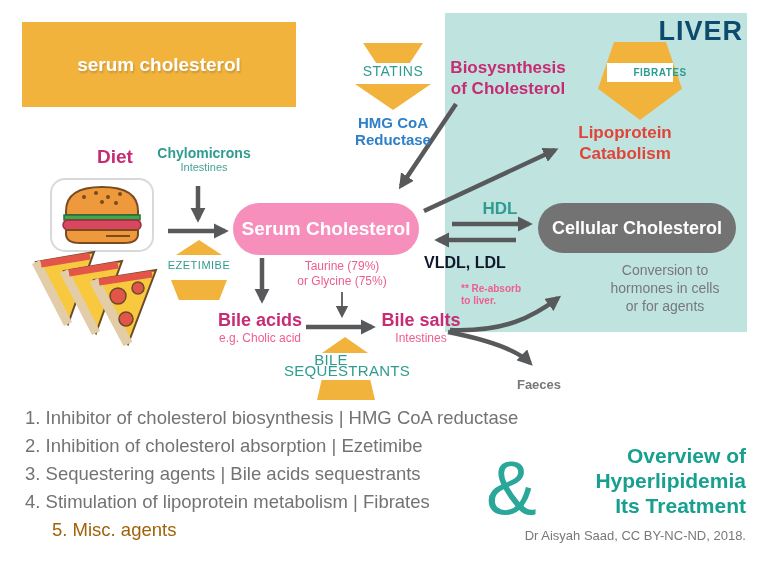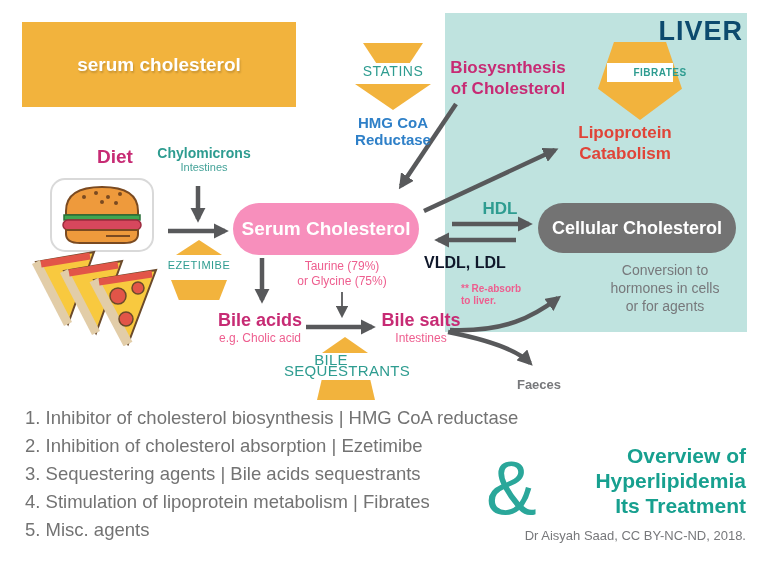--- a/index.html
+++ b/index.html
@@ -54,21 +54,21 @@
   .reabsorb{left:461px;top:283px;width:88px;color:#EE5E8F;font-weight:bold;font-size:10px;line-height:12px;text-align:left;}
   .bileacids{left:203px;top:310px;width:114px;}
   .bilesalts{left:376px;top:310px;width:90px;}
   .bile-t1{color:#C72B74;font-weight:bold;font-size:18px;}
   .bile-t2{color:#EE5E8F;font-size:12px;}
   .bileseq-lbl{left:284px;top:354px;width:94px;font-size:15px;line-height:11px;letter-spacing:0.3px;}
   .faeces{left:503px;top:377px;width:72px;color:#77787B;font-weight:bold;font-size:13px;}
 
   .numlist{left:25px;top:404px;width:540px;}
   .numlist div{font-size:18.5px;line-height:28px;color:#737373;}
-  .numlist div:last-child{color:#737373;}
+  .numlist div:last-child{color:#a16207;margin-left:27px;}
 
   .amp{left:486px;top:450px;width:64px;font-size:76px;color:#2AA79A;font-weight:400;line-height:76px;}
   .overview{left:520px;top:443px;width:226px;text-align:right;color:#17A08F;font-weight:bold;font-size:21px;line-height:25px;}
   .credit{left:430px;top:528px;width:316px;text-align:right;color:#77787B;font-size:13px;}
 </style>
 </head>
 <body>
 
 <div id="slide">
 

